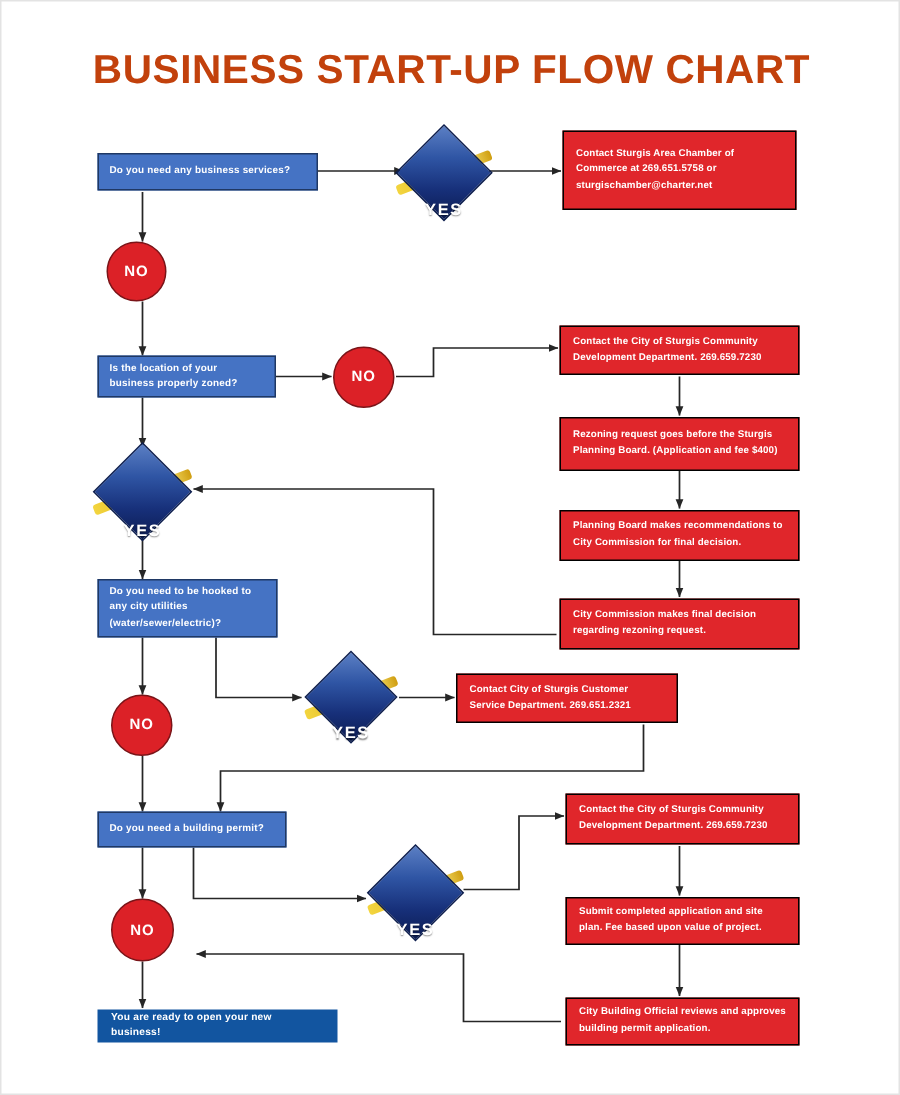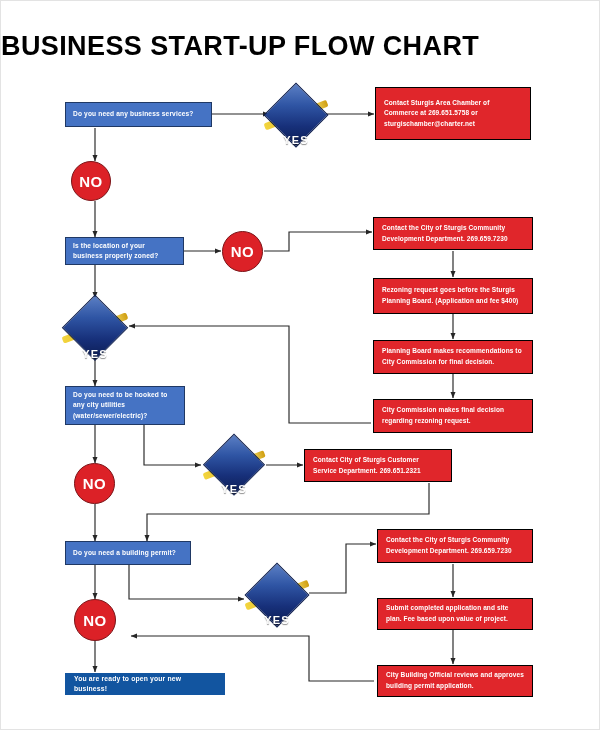--- a/index.html
+++ b/index.html
@@ -12,21 +12,22 @@
     position:relative;
     width:600px;height:730px;
     background:#ffffff;
     box-sizing:border-box;
     border:1px solid #e3e3e3;
     overflow:hidden;
   }
   #title{
     position:absolute;
     left:0;top:30px;width:600px;
-    color:#000000;
+    text-align:center;
+    color:#c2410c;
     font-size:27px;
     font-weight:bold;
     letter-spacing:0.4px;
     font-family:"Liberation Sans", sans-serif;
   }
 
   
   #wires{position:absolute;left:0;top:0;width:600px;height:730px;}
 
   
@@ -69,21 +70,21 @@
     letter-spacing:0.1px;
   }
 
   
   .no-circle{
     border-radius:50%;
     background:#dc2127;
     border:1px solid #7a1418;
     color:#ffffff;
     display:flex;align-items:center;justify-content:center;
-    font-size:15px;font-weight:bold;letter-spacing:0.6px;
+    font-size:10px;font-weight:bold;letter-spacing:0.6px;
   }
 
   
   .yes-wrap{
     position:absolute;
     display:flex;align-items:flex-end;justify-content:center;
   }
   .yes-streak{
     position:absolute;
     left:50%;top:50%;

